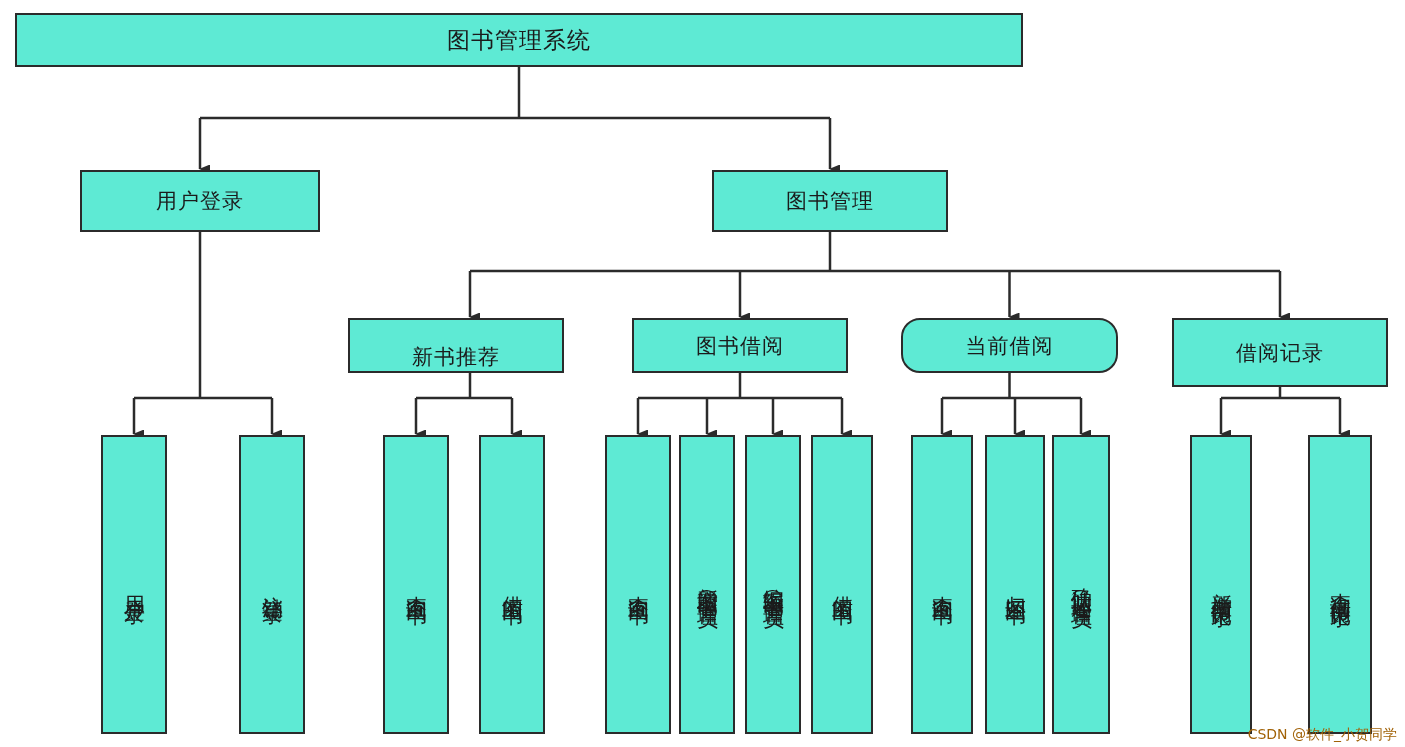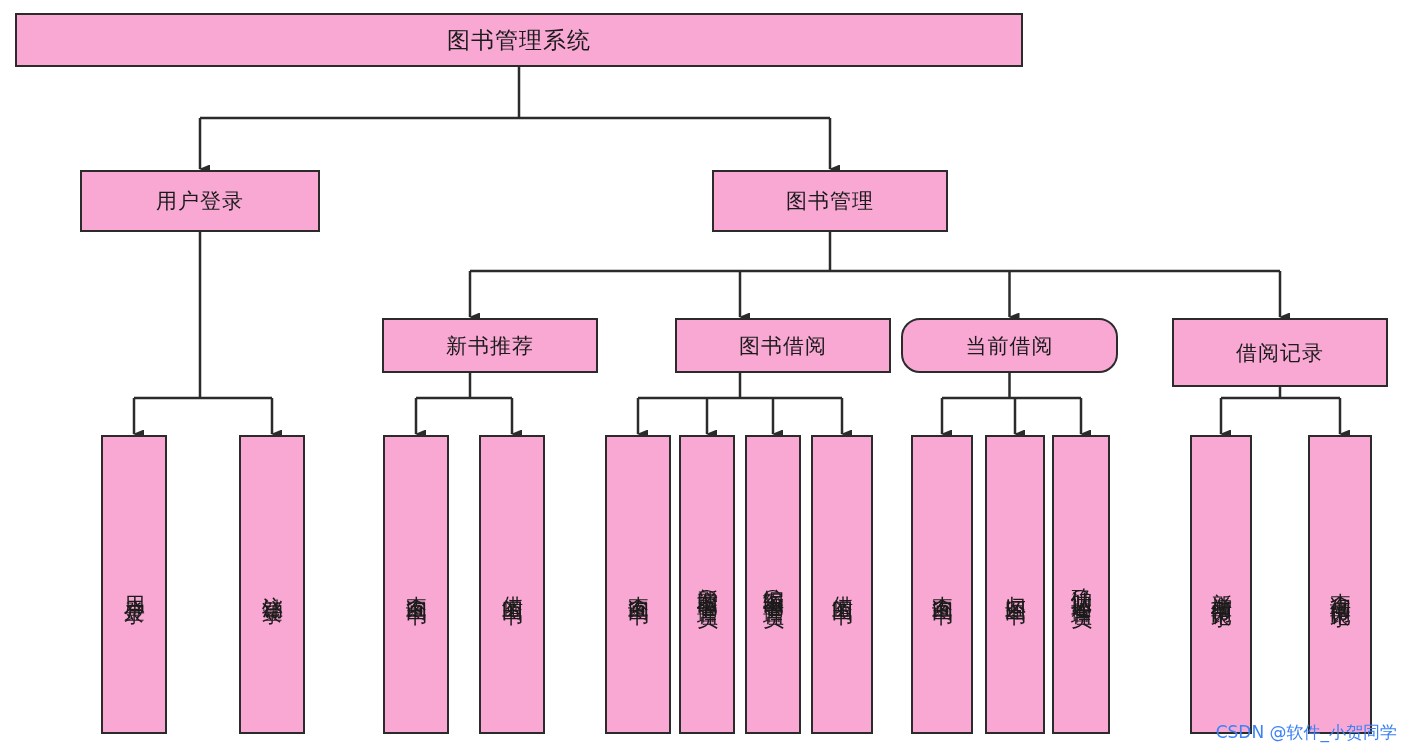--- a/index.html
+++ b/index.html
@@ -21,21 +21,21 @@
   #diagram-svg {
     position: absolute;
     left: 0;
     top: 0;
     width: 1405px;
     height: 747px;
   }
   .node {
     position: absolute;
     box-sizing: border-box;
-    background: #f9a8d4;
+    background: #5eead4;
     border: 2.5px solid #2b2b2b;
     display: flex;
     align-items: center;
     justify-content: center;
     color: #1b1b1b;
   }
   .node.root-node {
     font-size: 23px;
     letter-spacing: 1px;
   }
@@ -58,22 +58,22 @@
     white-space: nowrap;
   }
   .node.leaf-node .node-label {
     writing-mode: vertical-rl;
     text-orientation: upright;
   }
   #watermark {
     position: absolute;
     right: 8px;
     bottom: 3px;
-    font-size: 17px;
-    color: #3b82f6;
+    font-size: 14px;
+    color: #a16207;
     white-space: nowrap;
     font-family: "DejaVu Sans", "Liberation Sans", sans-serif;
     pointer-events: none;
   }
 </style>
 </head>
 <body>
 
 <div id="diagram-root">
 
@@ -123,24 +123,24 @@
   <div id="node-layer">
       <div class="node root-node" style="left: 15px; top: 13px; width: 1008px; height: 54px;">
         <span class="node-label">图书管理系统</span>
       </div>
       <div class="node level1-node" style="left: 80px; top: 170px; width: 240px; height: 62px;">
         <span class="node-label">用户登录</span>
       </div>
       <div class="node level1-node" style="left: 712px; top: 170px; width: 236px; height: 62px;">
         <span class="node-label">图书管理</span>
       </div>
-      <div class="node level2-node" style="left: 382px; top: 318px; width: 216px; height: 55px;">
+      <div class="node level2-node" style="left: 348px; top: 318px; width: 216px; height: 55px; align-items: flex-end;">
         <span class="node-label">新书推荐</span>
       </div>
-      <div class="node level2-node" style="left: 632px; top: 318px; width: 216px; height: 55px; margin-left: 43px;">
+      <div class="node level2-node" style="left: 632px; top: 318px; width: 216px; height: 55px;">
         <span class="node-label">图书借阅</span>
       </div>
       <div class="node level2-node" style="left: 901px; top: 318px; width: 217px; height: 55px; border-radius: 19px;">
         <span class="node-label">当前借阅</span>
       </div>
       <div class="node level2-node" style="left: 1172px; top: 318px; width: 216px; height: 69px;">
         <span class="node-label">借阅记录</span>
       </div>
       <div class="node leaf-node" style="left: 101px; top: 435px; width: 66px; height: 299px;">
         <span class="node-label">用户登录</span>

